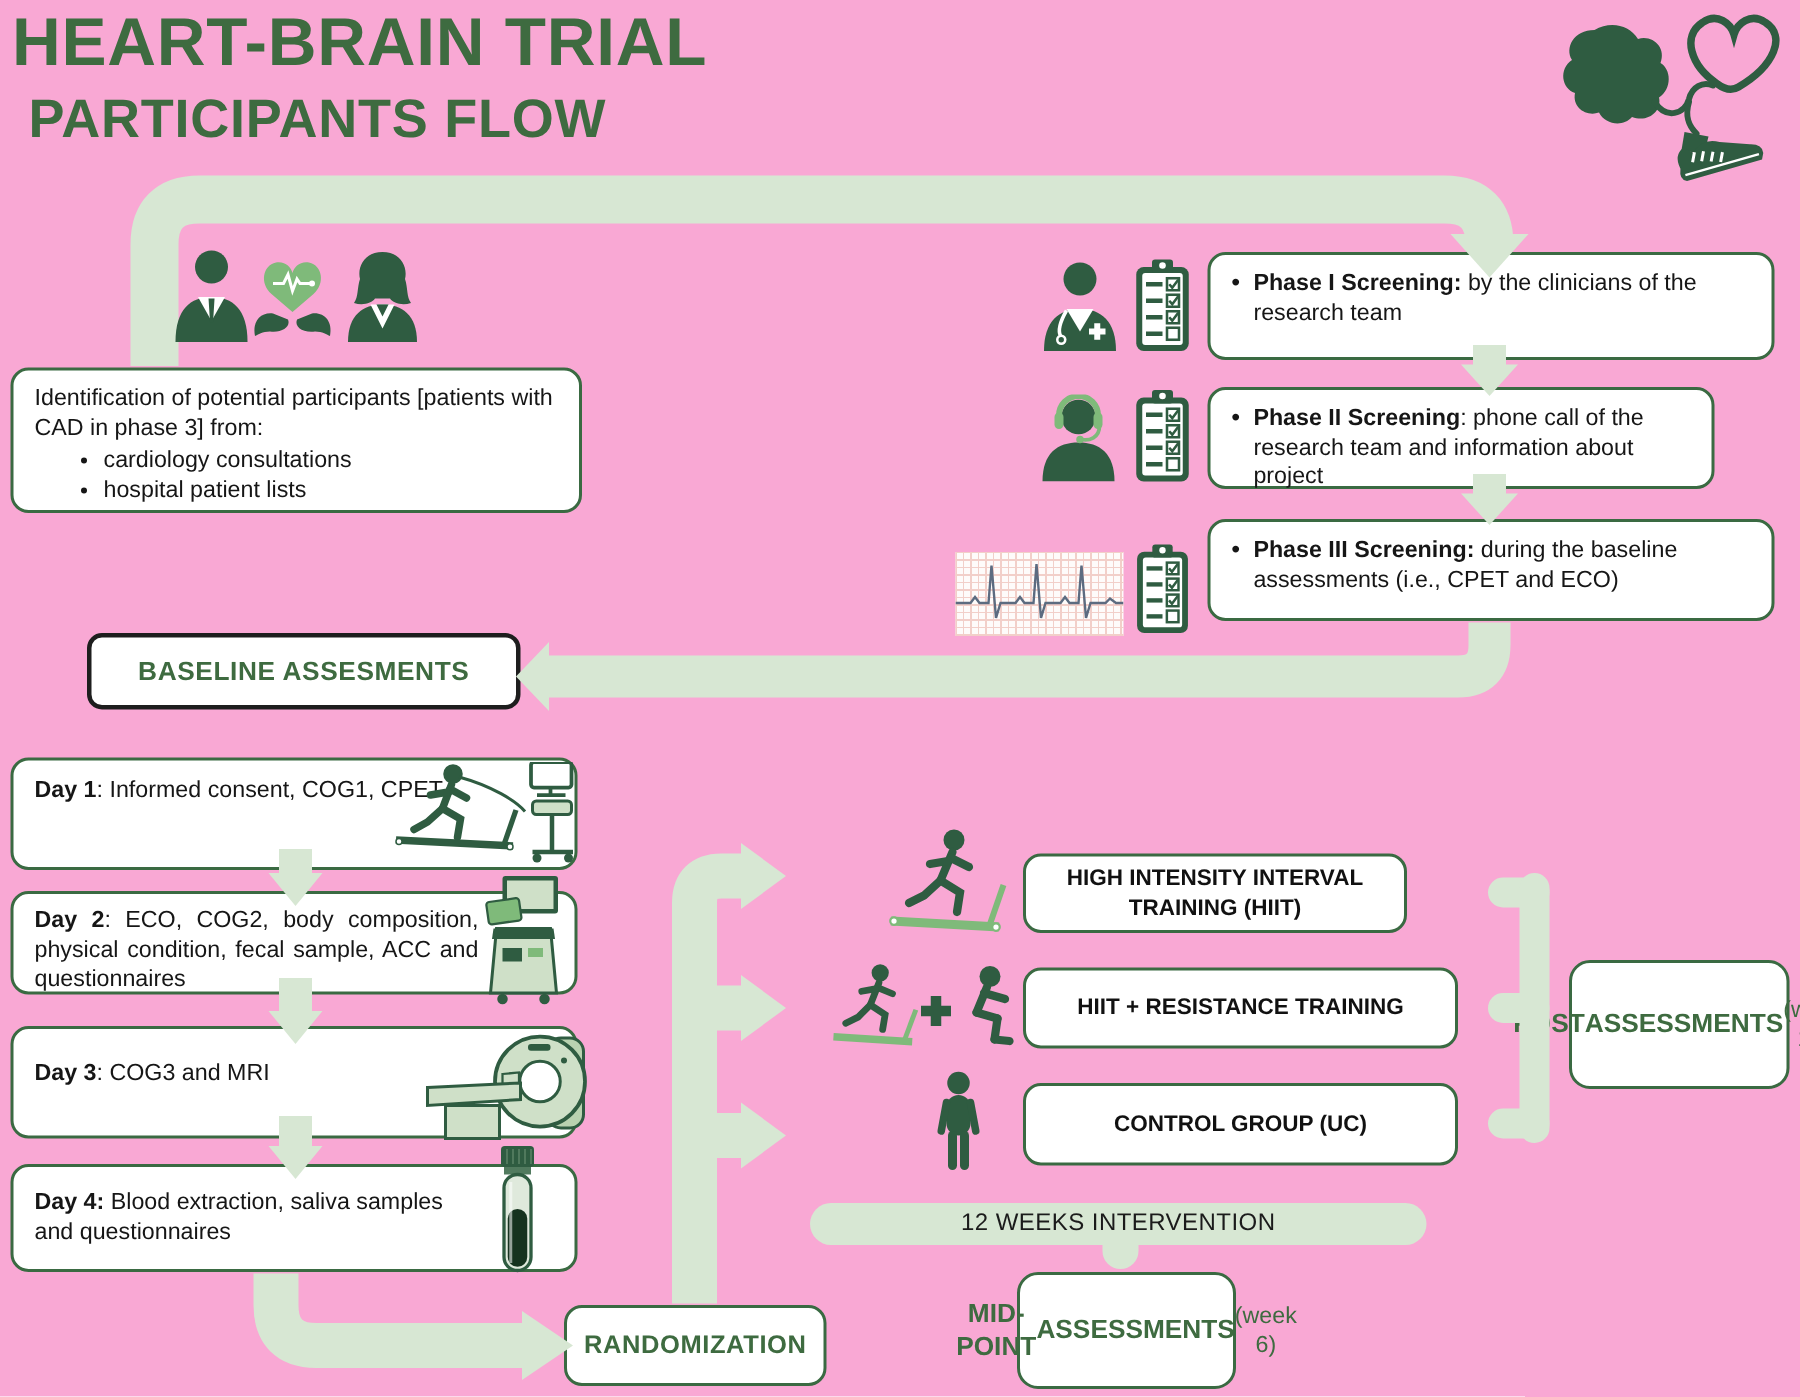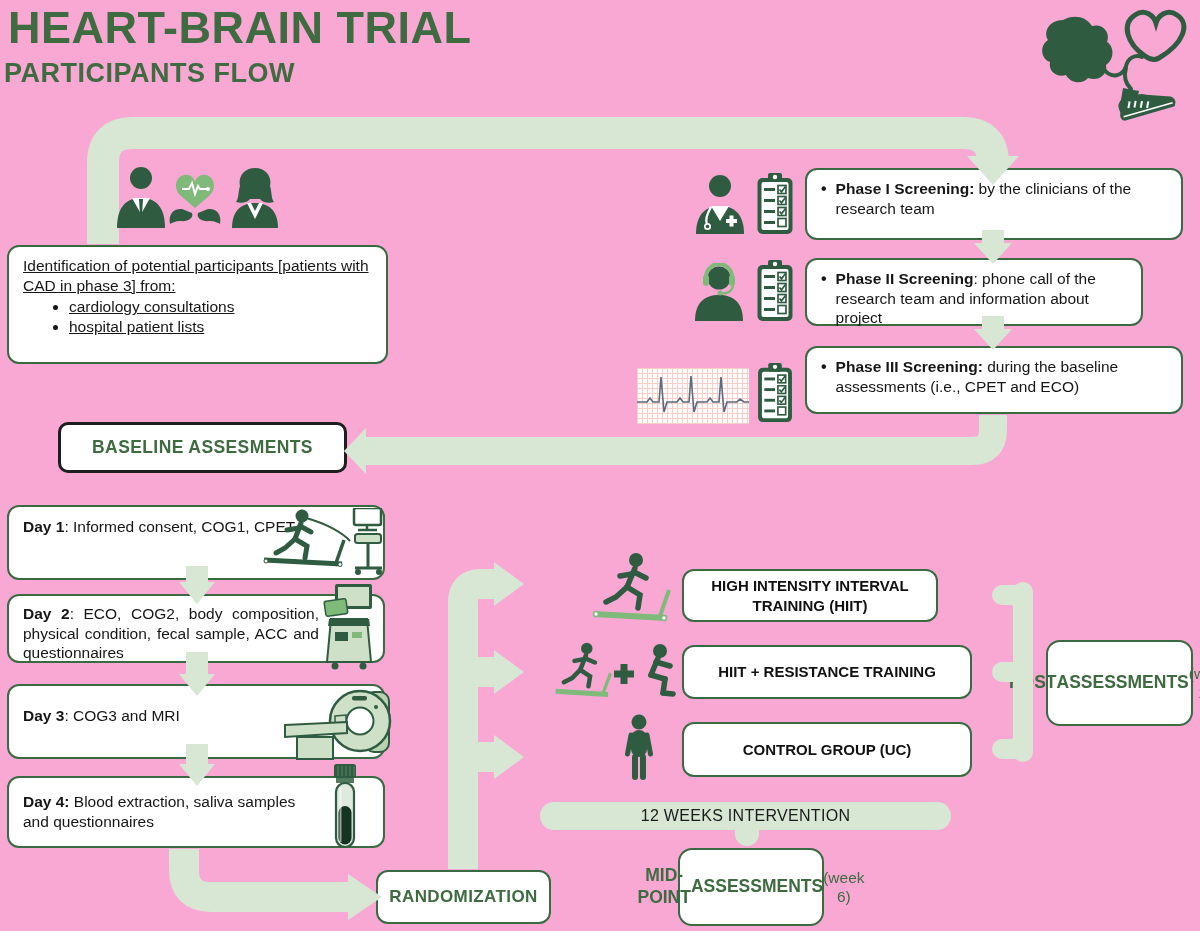--- a/index.html
+++ b/index.html
@@ -1,20 +1,20 @@
 <!DOCTYPE html>
 <html><head>
 <meta charset="utf-8">
 <style>
   html,body{margin:0;padding:0;background:#fff;font-family:"Liberation Sans",sans-serif;}
   #stage{position:relative;width:1200px;height:931px;background:#f9a8d4;overflow:hidden;}
   .abs{position:absolute;box-sizing:border-box;}
   
   .title-main{left:8px;top:2px;font-size:45px;font-weight:bold;color:#3e6b40;letter-spacing:.5px;z-index:2;}
-  .title-sub{left:4px;top:58px;font-size:27px;font-weight:bold;color:#3e6b40;letter-spacing:.5px;z-index:2;}
+  .title-sub{left:19px;top:58px;font-size:36px;font-weight:bold;color:#3e6b40;letter-spacing:.5px;z-index:2;}
   
   .box{background:#fff;border:2px solid #3a6a42;border-radius:12px;z-index:2;color:#161616;}
   .txt{font-size:15.5px;line-height:1.26;}
   .phase-box{padding:9px 12px 7px 12px;display:flex;}
   .phase-box .bullet-wrap::before{content:"\2022";font-size:16px;margin:0 9px 0 2px;font-weight:bold;}
   .day-box{padding:10px 12px 6px 14px;}
   .justify{text-align:justify;}
   .label-box{display:flex;align-items:center;justify-content:center;text-align:center;
              color:#3e6b40;font-weight:bold;font-size:17.5px;letter-spacing:.4px;}
   .black-border{border:3px solid #1e1e1e;border-radius:10px;}
@@ -113,21 +113,21 @@
 
   <svg class="abs icon" style="left:230px;top:166px" width="50" height="62" viewBox="0 0 50 62">
     <g fill="#2f5c41">
       <path d="M25 2 C13 2 8 12 10 20 C8 26 9 32 6 36 C12 38 18 36 20 33 L30 33 C32 36 38 38 44 36 C41 32 42 26 40 20 C42 12 37 2 25 2 Z"></path>
       <path d="M2 62 C2 44 12 37 25 37 C38 37 48 44 48 62 Z"></path>
     </g>
     <polygon points="17,37 25,53 33,37" fill="#fff"></polygon>
     <polygon points="21,37 25,45 29,37" fill="#2f5c41"></polygon>
   </svg>
 
-  <div class="abs box txt" style="left:7px;top:245px;width:381px;height:119px;padding:9px 12px 6px 14px;text-decoration:underline;">
+  <div class="abs box txt" style="left:7px;top:245px;width:381px;height:97px;padding:9px 12px 6px 14px;">
     <span>Identification of potential participants [patients with CAD in phase 3] from:</span>
     <ul style="margin:2px 0 0 0;padding-left:46px;">
       <li>cardiology consultations</li>
       <li>hospital patient lists</li>
     </ul>
   </div>
 
   <svg class="abs icon" style="left:694px;top:174px" width="52" height="60" viewBox="0 0 52 60">
     <g fill="#2f5c41">
       <circle cx="26" cy="12" r="11"></circle>

